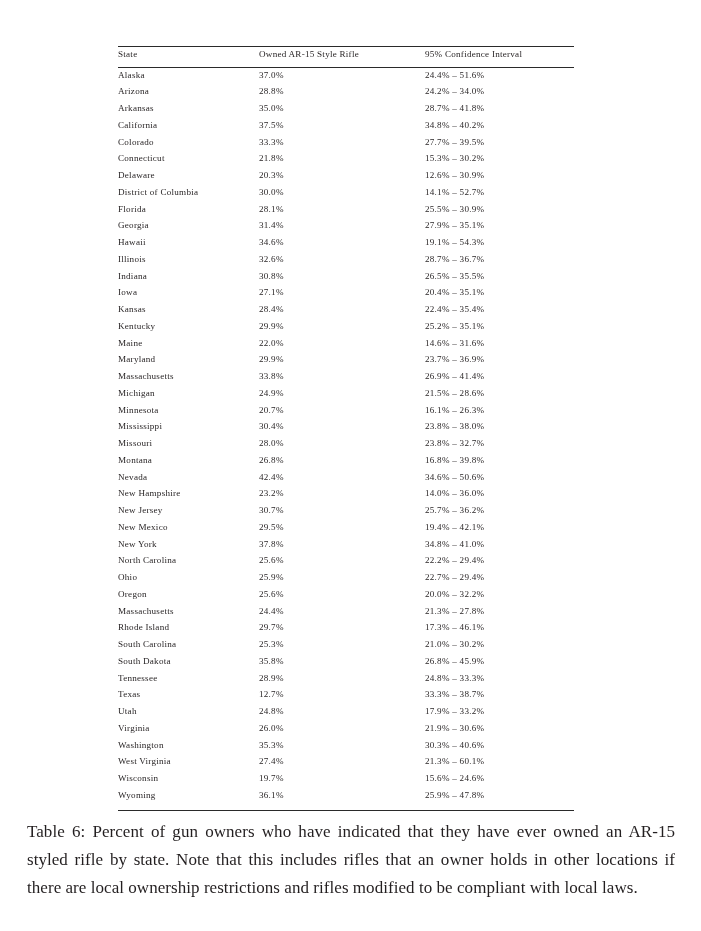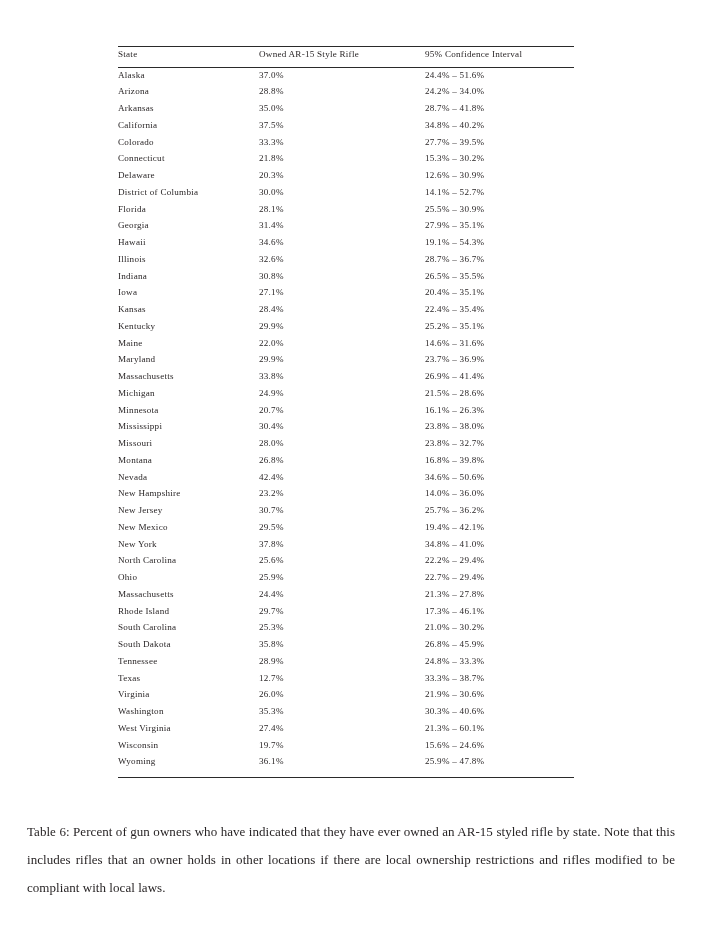--- a/index.html
+++ b/index.html
@@ -73,21 +73,21 @@
   .head-pad-top td    { height: 3px; }
   .body-pad-top td    { height: 2.5px; }
   .body-pad-bottom td { height: 2.5px; }
 
   
   #caption {
     position: absolute;
     left: 27px;
     top: 818px;
     width: 648px;
-    font-size: 13px;
+    font-size: 17px;
     line-height: 28px;
     text-align: justify;
     text-justify: inter-word;
     letter-spacing: 0.05px;
   }
   #caption .cap-label { white-space: nowrap; }
 </style>
 </head>
 <body>
 
@@ -275,20 +275,25 @@
           <td class="cell state-cell">North Carolina</td>
           <td class="cell owned-cell">25.6%</td>
           <td class="cell ci-cell">22.2% – 29.4%</td>
         </tr>
         <tr>
           <td class="cell state-cell">Ohio</td>
           <td class="cell owned-cell">25.9%</td>
           <td class="cell ci-cell">22.7% – 29.4%</td>
         </tr>
         <tr>
+          <td class="cell state-cell">Oregon</td>
+          <td class="cell owned-cell">25.6%</td>
+          <td class="cell ci-cell">20.0% – 32.2%</td>
+        </tr>
+        <tr>
           <td class="cell state-cell">Massachusetts</td>
           <td class="cell owned-cell">24.4%</td>
           <td class="cell ci-cell">21.3% – 27.8%</td>
         </tr>
         <tr>
           <td class="cell state-cell">Rhode Island</td>
           <td class="cell owned-cell">29.7%</td>
           <td class="cell ci-cell">17.3% – 46.1%</td>
         </tr>
         <tr>
@@ -303,20 +308,25 @@
         </tr>
         <tr>
           <td class="cell state-cell">Tennessee</td>
           <td class="cell owned-cell">28.9%</td>
           <td class="cell ci-cell">24.8% – 33.3%</td>
         </tr>
         <tr>
           <td class="cell state-cell">Texas</td>
           <td class="cell owned-cell">12.7%</td>
           <td class="cell ci-cell">33.3% – 38.7%</td>
+        </tr>
+        <tr>
+          <td class="cell state-cell">Utah</td>
+          <td class="cell owned-cell">24.8%</td>
+          <td class="cell ci-cell">17.9% – 33.2%</td>
         </tr>
         <tr>
           <td class="cell state-cell">Virginia</td>
           <td class="cell owned-cell">26.0%</td>
           <td class="cell ci-cell">21.9% – 30.6%</td>
         </tr>
         <tr>
           <td class="cell state-cell">Washington</td>
           <td class="cell owned-cell">35.3%</td>
           <td class="cell ci-cell">30.3% – 40.6%</td>

